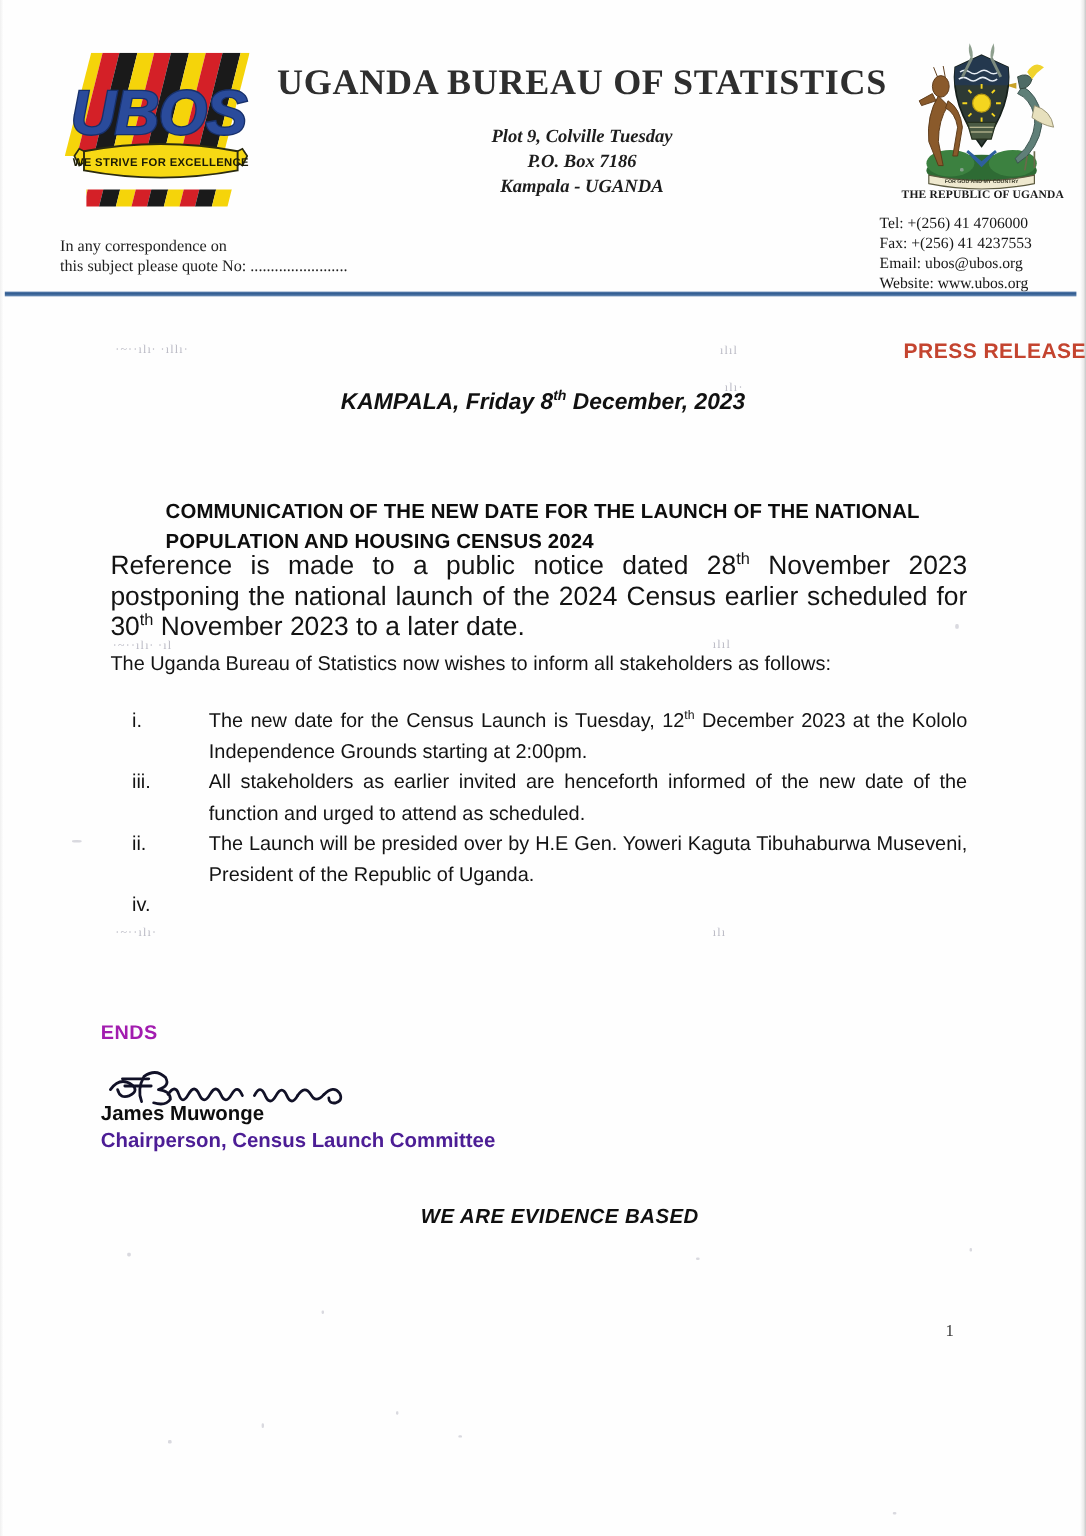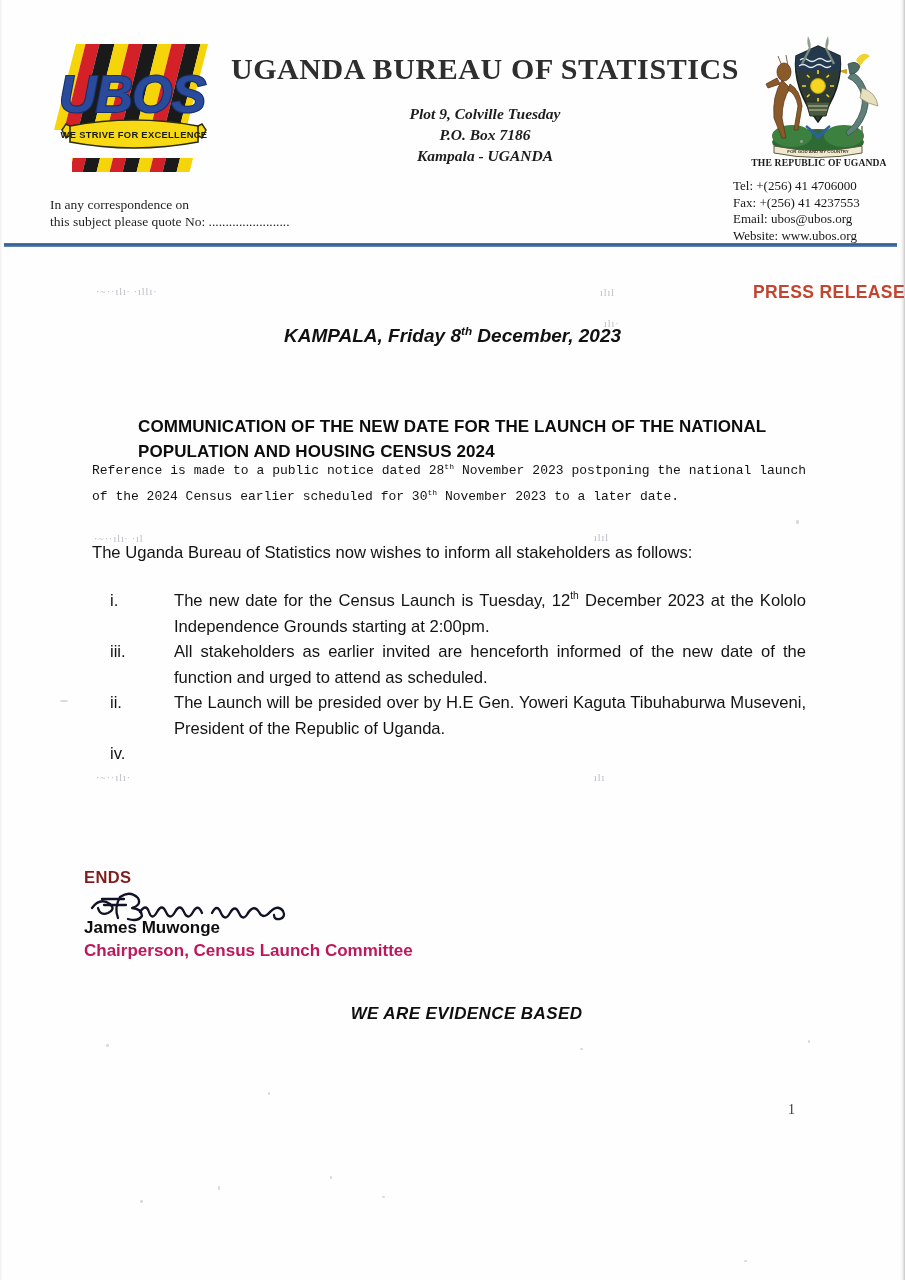--- a/index.html
+++ b/index.html
@@ -145,25 +145,24 @@
     line-height: 25px;
     letter-spacing: .1px;
     color: #0d0d0d;
     margin-left: 48px;
   }
 
   .para1 {
     position: absolute;
     left: 92px; top: 458px;
     width: 714px;
-    font-size: 13px;
+    font-size: 22px;
     line-height: 25.5px;
     text-align: justify;
     color: #131313;
-    font-family: Liberation Mono, monospace;
   }
   .para2 {
     position: absolute;
     left: 92px; top: 540px;
     width: 714px;
     font-size: 16.6px;
     line-height: 25.5px;
     color: #131313;
   }
 
@@ -197,22 +196,21 @@
     font-weight: bold;
     font-style: italic;
     color: #101010;
   }
   .ends {
     position: absolute;
     left: 84px; top: 852px;
     font-size: 16.5px;
     font-weight: bold;
     letter-spacing: .4px;
-    color: #7f1d1d;
-    margin-top: 16px;
+    color: #a21caf;
   }
 
   .signature-wrap {
     position: absolute;
     left: 84px; top: 888px;
     width: 220px; height: 38px;
   }
   .signature-svg { display: block; width: 220px; height: 38px; }
 
   .signer-name {
@@ -220,21 +218,21 @@
     left: 84px; top: 918px;
     font-size: 17px;
     font-weight: bold;
     color: #0d0d0d;
   }
   .signer-title {
     position: absolute;
     left: 84px; top: 941px;
     font-size: 17px;
     font-weight: bold;
-    color: #be185d;
+    color: #4c1d95;
   }
 
   .motto {
     position: absolute;
     left: 0; top: 1004px;
     width: 905px;
     padding-left: 28px;
     box-sizing: border-box;
     text-align: center;
     font-size: 17px;

